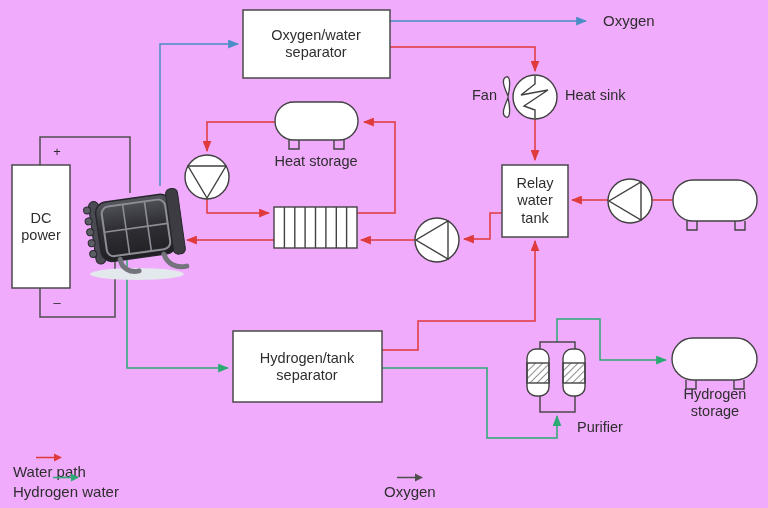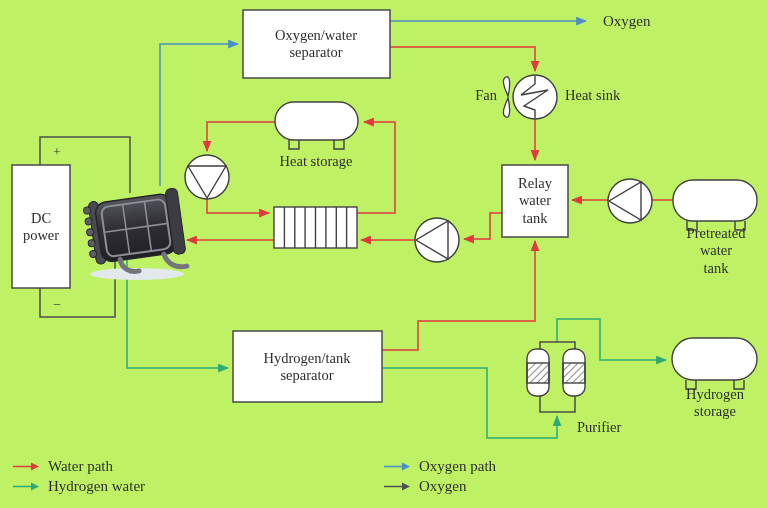--- a/index.html
+++ b/index.html
@@ -2,36 +2,36 @@
 <html style="--water: #df3a3c; --hydrogen: #2bab73; --oxygen: #4a8ec5; --circuit: #4f4f4f;"><head>
 <meta charset="utf-8">
 <title>Diagram</title>
 <style>
   :root{
     --water:#df3a3c; --hydrogen:#2bab73; --oxygen:#4a8ec5; --circuit:#4f4f4f;
     --ink:#2e2e2e; --box:#4a4a4a;
   }
   html,body{margin:0;padding:0;background:#ffffff;}
   .canvas{
-    position:relative; width:768px; height:508px; background:#bef264;
-    font-family:Liberation Serif, serif; color:var(--ink);
+    position:relative; width:768px; height:508px; background:#f0abfc;
+    font-family:Liberation Sans, sans-serif; color:var(--ink);
     overflow:hidden;
   }
   .canvas svg.diagram{position:absolute; left:0; top:0;}
   .lbl{
     position:absolute; white-space:pre-line; text-align:center;
     font-size:14.5px; line-height:1.2; color:var(--ink); pointer-events:none;
   }
   .cc{transform:translate(-50%,-50%);}
   .lc{transform:translate(0,-50%); text-align:right;}
   .rc{transform:translate(-100%,-50%); text-align:right;}
   .sign{font-size:13px;}
   .legend-row{
-    position:absolute; display:flex; align-items:center; gap:9px;
-    transform:translateY(-50%); font-size:15px;
+    position:absolute; display:flex; align-items:center; 
+    transform:translateY(-50%); font-size:15px;flex-direction:column;
   }
   .legend-row svg{display:block;}
 </style>
 </head>
 <body>
 
 <div class="canvas">
 
   <svg class="diagram" width="768" height="508" viewBox="0 0 768 508">
     <defs>
@@ -166,22 +166,20 @@
 
   <div class="lbl cc" style="left:316px;top:44px">Oxygen/water
 separator</div>
   <div class="lbl lc" style="left:603px;top:21px;font-size:15px">Oxygen</div>
   <div class="lbl rc" style="left:497px;top:96px">Fan</div>
   <div class="lbl lc" style="left:565px;top:96px">Heat sink</div>
   <div class="lbl cc" style="left:316px;top:162px">Heat storage</div>
   <div class="lbl cc" style="left:535px;top:201px">Relay
 water
 tank</div>
-  <div class="lbl cc" style="left:716px;top:251px">Pretreated
-water tank</div>
   <div class="lbl cc" style="left:41px;top:227px">DC
 power</div>
   <div class="lbl cc sign" style="left:57px;top:152px">+</div>
   <div class="lbl cc sign" style="left:57px;top:303px">–</div>
   <div class="lbl cc" style="left:307px;top:367px">Hydrogen/tank
 separator</div>
   <div class="lbl lc" style="left:577px;top:428px">Purifier</div>
   <div class="lbl cc" style="left:715px;top:403px">Hydrogen
 storage</div>
 
@@ -192,27 +190,20 @@
     </svg>
     <span>Water path</span>
   </div>
   <div class="legend-row" style="left:13px;top:486px">
     <svg width="26" height="10">
       <line x1="0" y1="5" x2="18" y2="5" style="stroke:var(--hydrogen)" stroke-width="1.5"></line>
       <polygon points="18,1 26,5 18,9" style="fill:var(--hydrogen)"></polygon>
     </svg>
     <span>Hydrogen water</span>
   </div>
-  <div class="legend-row" style="left:384px;top:466px">
-    <svg width="26" height="10">
-      <line x1="0" y1="5" x2="18" y2="5" style="stroke:var(--oxygen)" stroke-width="1.5"></line>
-      <polygon points="18,1 26,5 18,9" style="fill:var(--oxygen)"></polygon>
-    </svg>
-    <span>Oxygen path</span>
-  </div>
   <div class="legend-row" style="left:384px;top:486px">
     <svg width="26" height="10">
       <line x1="0" y1="5" x2="18" y2="5" style="stroke:var(--circuit)" stroke-width="1.5"></line>
       <polygon points="18,1 26,5 18,9" style="fill:var(--circuit)"></polygon>
     </svg>
     <span>Oxygen</span>
   </div>
 
 </div>
 

